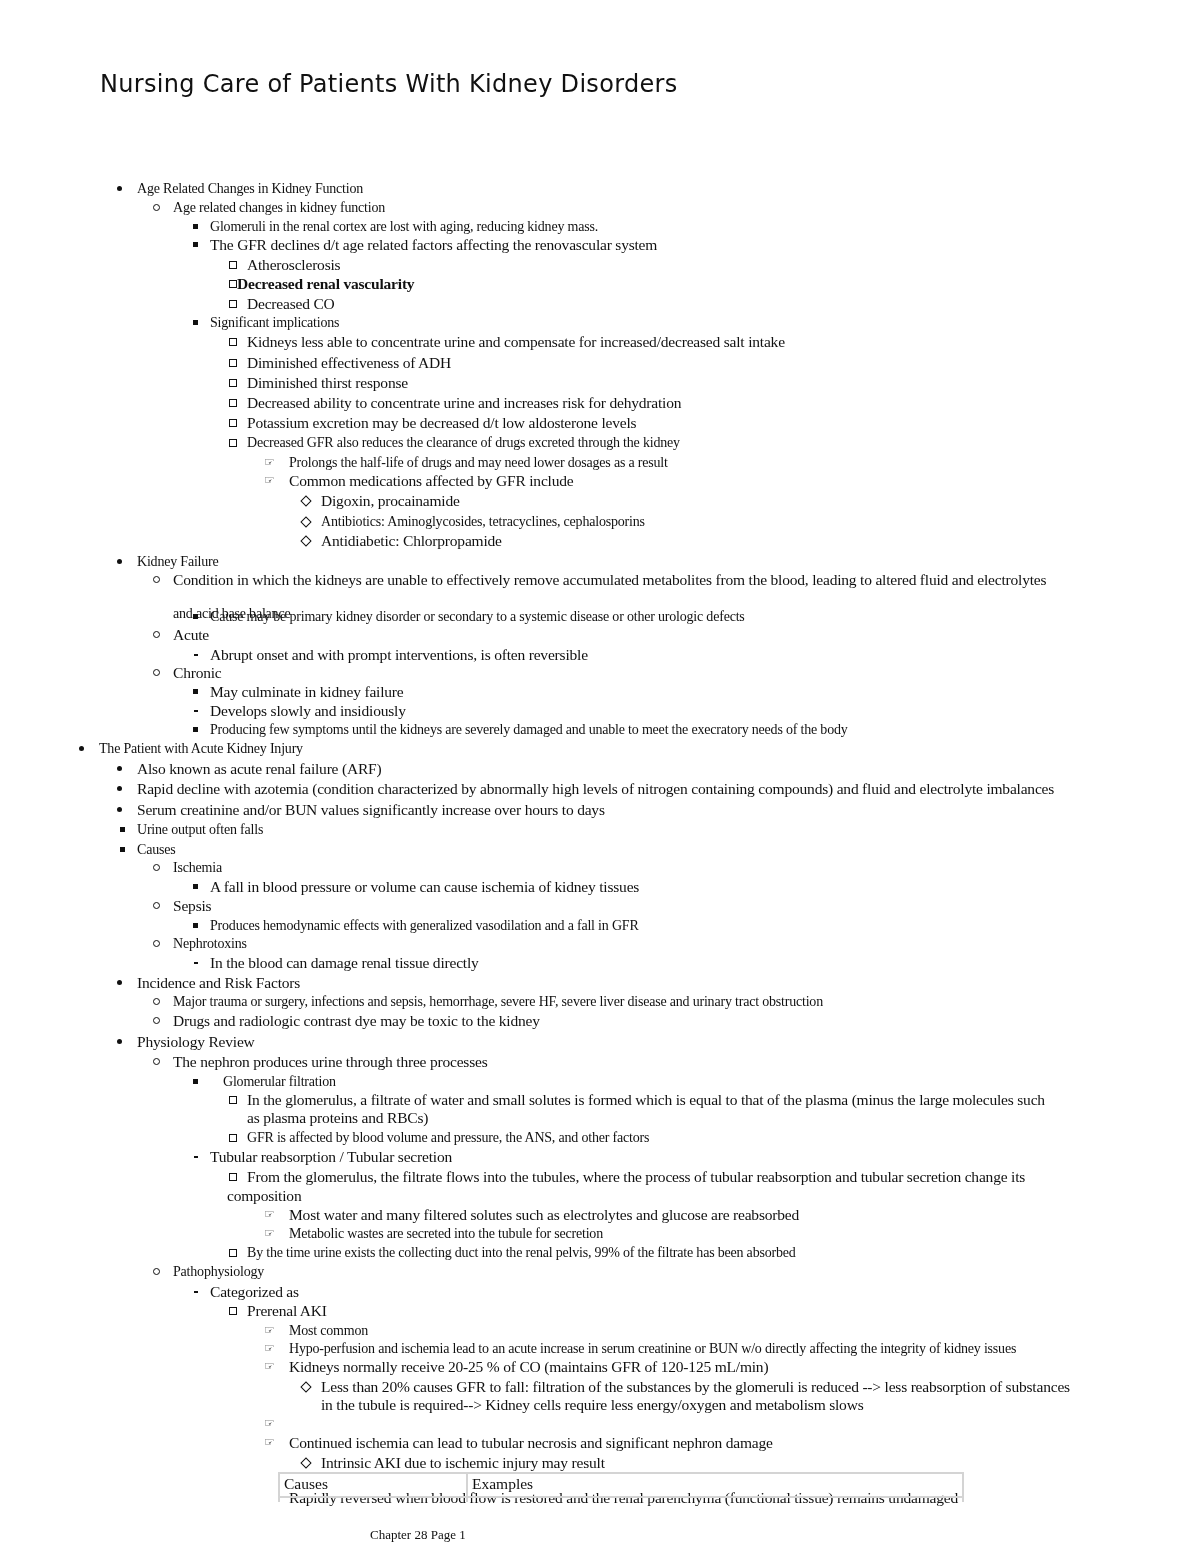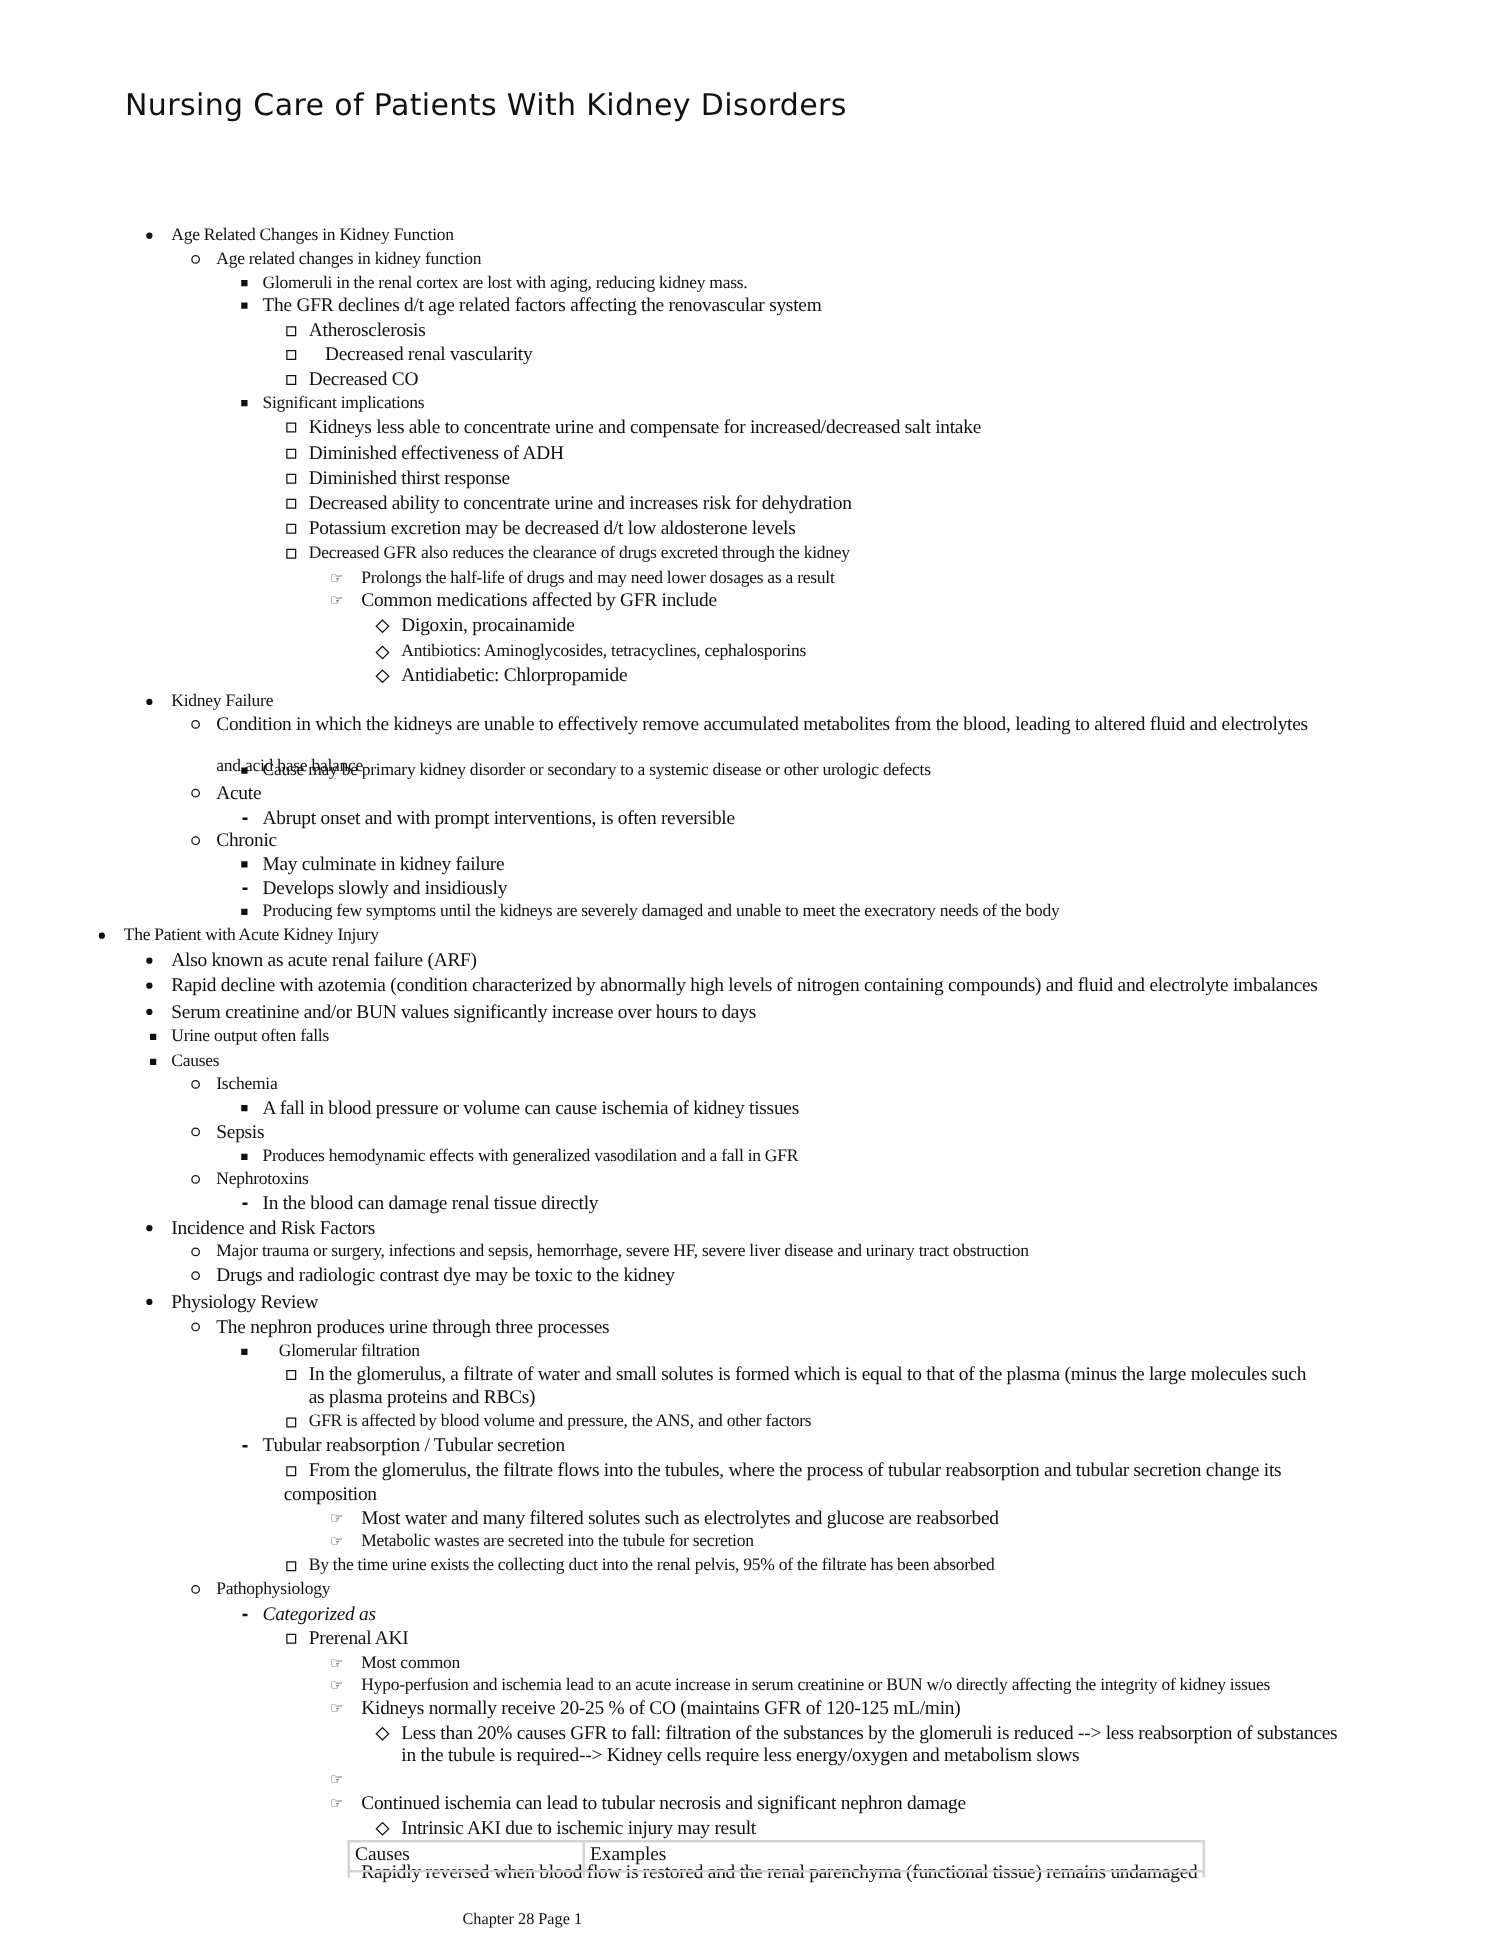--- a/index.html
+++ b/index.html
@@ -51,21 +51,21 @@
       <div class="line sm" style="left: 137px; top: 179px;">Age Related Changes in Kidney Function</div>
       <span class="bullet b-circle" style="left: 153px; top: 204px;"></span>
       <div class="line sm" style="left: 173px; top: 198px;">Age related changes in kidney function</div>
       <span class="bullet b-square" style="left: 193px; top: 224px;"></span>
       <div class="line sm" style="left: 210px; top: 217px;">Glomeruli in the renal cortex are lost with aging, reducing kidney mass.</div>
       <span class="bullet b-square" style="left: 193px; top: 242px;"></span>
       <div class="line" style="left: 210px; top: 235px;">The GFR declines d/t age related factors affecting the renovascular system</div>
       <span class="bullet b-box" style="left: 229px; top: 261px;"></span>
       <div class="line" style="left: 247px; top: 255px;">Atherosclerosis</div>
       <span class="bullet b-box" style="left: 229px; top: 280px;"></span>
-      <div class="line" style="left: 260px; top: 274px;">Decreased renal vascularity</div>
+      <div class="line" style="left: 237px; top: 274px; font-weight: bold;">Decreased renal vascularity</div>
       <span class="bullet b-box" style="left: 229px; top: 300px;"></span>
       <div class="line" style="left: 247px; top: 294px;">Decreased CO</div>
       <span class="bullet b-square" style="left: 193px; top: 320px;"></span>
       <div class="line sm" style="left: 210px; top: 313px;">Significant implications</div>
       <span class="bullet b-box" style="left: 229px; top: 338px;"></span>
       <div class="line" style="left: 247px; top: 332px;">Kidneys less able to concentrate urine and compensate for increased/decreased salt intake</div>
       <span class="bullet b-box" style="left: 229px; top: 359px;"></span>
       <div class="line" style="left: 247px; top: 353px;">Diminished effectiveness of ADH</div>
       <span class="bullet b-box" style="left: 229px; top: 379px;"></span>
       <div class="line" style="left: 247px; top: 373px;">Diminished thirst response</div>
@@ -148,25 +148,25 @@
       <span class="bullet b-dash" style="left: 194px; top: 1156px;"></span>
       <div class="line" style="left: 210px; top: 1147px;">Tubular reabsorption / Tubular secretion</div>
       <span class="bullet b-box" style="left: 229px; top: 1173px;"></span>
       <div class="line" style="left: 247px; top: 1167px; font-family: Liberation Serif, serif;">From the glomerulus, the filtrate flows into the tubules, where the process of tubular reabsorption and tubular secretion change its</div>
       <div class="line" style="left: 227px; top: 1186px;">composition</div>
       <span class="bullet b-hand" style="left: 264px; top: 1208px;">☞</span>
       <div class="line" style="left: 289px; top: 1205px;">Most water and many filtered solutes such as electrolytes and glucose are reabsorbed</div>
       <span class="bullet b-hand" style="left: 264px; top: 1227px;">☞</span>
       <div class="line sm" style="left: 289px; top: 1224px;">Metabolic wastes are secreted into the tubule for secretion</div>
       <span class="bullet b-box" style="left: 229px; top: 1249px;"></span>
-      <div class="line sm" style="left: 247px; top: 1243px;">By the time urine exists the collecting duct into the renal pelvis, 95% of the filtrate has been absorbed</div>
+      <div class="line sm" style="left: 247px; top: 1243px;">By the time urine exists the collecting duct into the renal pelvis, 99% of the filtrate has been absorbed</div>
       <span class="bullet b-circle" style="left: 153px; top: 1268px;"></span>
       <div class="line sm" style="left: 173px; top: 1262px;">Pathophysiology</div>
       <span class="bullet b-dash" style="left: 194px; top: 1291px;"></span>
-      <div class="line" style="left: 210px; top: 1282px; font-style: italic;">Categorized as</div>
+      <div class="line" style="left: 210px; top: 1282px;">Categorized as</div>
       <span class="bullet b-box" style="left: 229px; top: 1307px;"></span>
       <div class="line" style="left: 247px; top: 1301px;">Prerenal AKI</div>
       <span class="bullet b-hand" style="left: 264px; top: 1324px;">☞</span>
       <div class="line sm" style="left: 289px; top: 1321px;">Most common</div>
       <span class="bullet b-hand" style="left: 264px; top: 1342px;">☞</span>
       <div class="line sm" style="left: 289px; top: 1339px;">Hypo-perfusion and ischemia lead to an acute increase in serum creatinine or BUN w/o directly affecting the integrity of kidney issues</div>
       <span class="bullet b-hand" style="left: 264px; top: 1360px;">☞</span>
       <div class="line" style="left: 289px; top: 1357px;">Kidneys normally receive 20-25 % of CO (maintains GFR of 120-125 mL/min)</div>
       <span class="bullet b-diamond" style="left: 302px; top: 1383px;"></span>
       <div class="line" style="left: 321px; top: 1377px;">Less than 20% causes GFR to fall:  filtration of the substances by the glomeruli is reduced --&gt; less reabsorption of substances</div>

